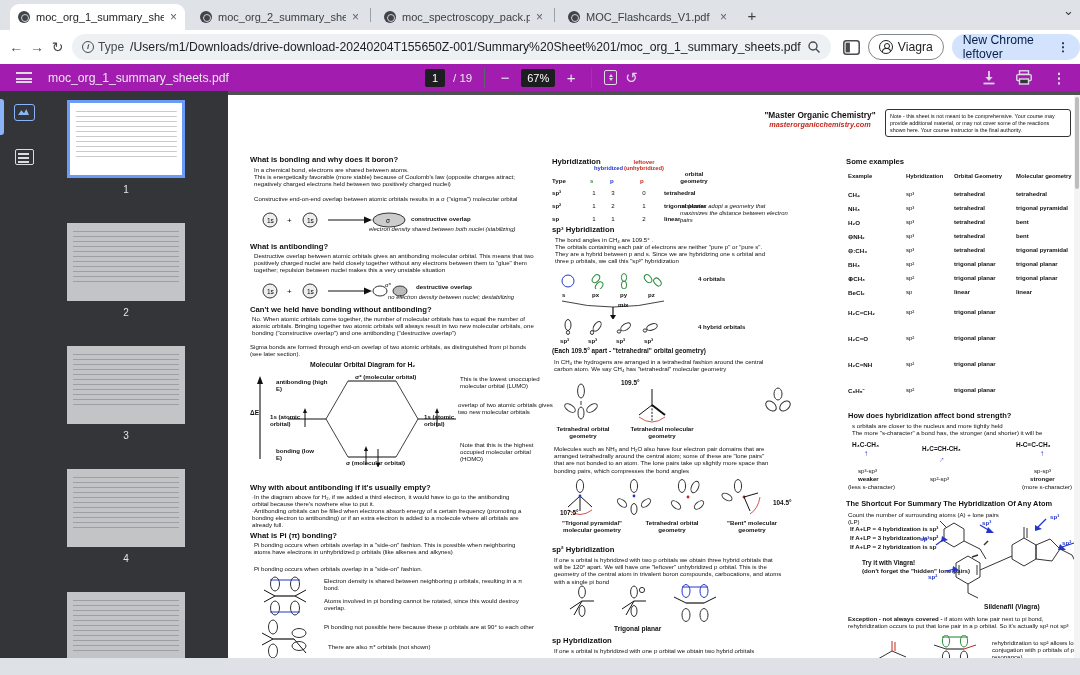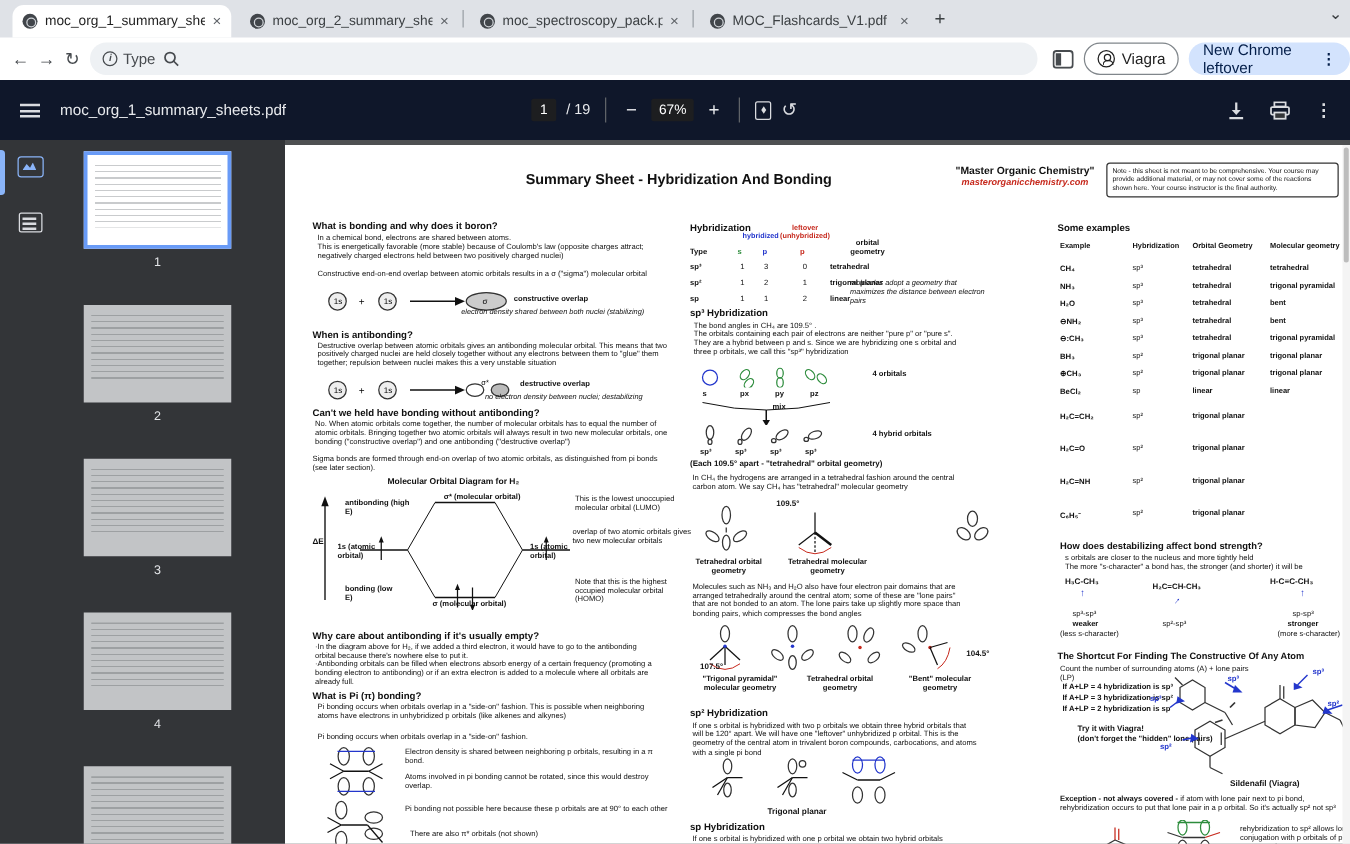--- a/index.html
+++ b/index.html
@@ -23,21 +23,21 @@
   .chip{display:flex;align-items:center;gap:4px;color:#474b4f;font-size:12px}
   .ci{width:12px;height:12px;border:1.2px solid #474b4f;border-radius:50%;font-size:8px;line-height:10px;text-align:center;font-weight:700;font-style:italic}
   .url{font-size:12.2px;color:#202124;white-space:nowrap;overflow:hidden;flex:1}
   .gbtn{display:flex;align-items:center;gap:5px;height:26px;border:1px solid #80868b;border-radius:13px;padding:0 10px;font-size:12.2px;color:#1f1f1f;margin-left:8px;background:#fff}
   .gav{width:14px;height:14px;border:1.3px solid #1f1f1f;border-radius:50%;position:relative}
   .gav:before{content:"";position:absolute;left:4px;top:2.2px;width:4px;height:4px;border-radius:50%;border:1px solid #1f1f1f}
   .gav:after{content:"";position:absolute;left:2.4px;top:7px;width:7px;height:3.4px;border:1px solid #1f1f1f;border-bottom:none;border-radius:4px 4px 0 0}
   .update{display:flex;align-items:center;gap:7px;height:26px;background:#d3e3fd;border-radius:13px;padding:0 11px;font-size:12.2px;color:#041e49;margin-left:8px;font-weight:400}
   .udots{font-size:12px;font-weight:700}
   
-  .pdfbar{position:relative;height:48px;background:#0f172a;display:flex;align-items:center;color:#e8eaed}
+  .pdfbar{position:relative;height:27px;background:#a21caf;display:flex;align-items:center;color:#e8eaed}
   .ham{width:16px;height:11px;border-top:2px solid #dadce0;border-bottom:2px solid #dadce0;margin-left:16px;position:relative}
   .ham:after{content:"";position:absolute;left:0;top:3.5px;width:16px;height:2px;background:#dadce0}
   .fname{font-size:12.2px;color:#e8eaed;margin-left:16px}
   .pcenter{position:absolute;left:425px;display:flex;align-items:center;gap:8px}
   .dbox{background:#1d1e20;border-radius:2px;color:#fff;font-size:11px;text-align:center;padding:3px 5px;min-width:20px}
   .ptot{font-size:11.5px;color:#e8eaed}
   .vdiv{width:1px;height:20px;background:#5f6368;margin:0 4px}
   .zbtn{font-size:15px;color:#e8eaed;width:16px;text-align:center}
   .fitico{width:13px;height:15px;border:1.6px solid #dadce0;border-radius:2px;position:relative}
   .fitico:before{content:"";position:absolute;left:4px;top:1.4px;border:2.4px solid transparent;border-bottom:3.4px solid #dadce0}
@@ -118,20 +118,21 @@
 
   <div class="toolbar">
     <span class="navbtn" style="margin-left:6px">←</span>
     <span class="navbtn">→</span>
     <span class="navbtn">↻</span>
     <div class="omnibox">
       <span class="chip">
         <span class="ci">i</span>
         <span>Type</span>
       </span>
+      <span class="url">/Users/m1/Downloads/drive-download-20240204T155650Z-001/Summary%20Sheet%201/moc_org_1_summary_sheets.pdf</span>
       <span>
         <svg width="14" height="14" viewBox="0 0 14 14">
             <circle cx="6" cy="6" r="4" fill="none" stroke="#474b4f" stroke-width="1.4"></circle>
             <line x1="9" y1="9" x2="12.5" y2="12.5" stroke="#474b4f" stroke-width="1.4"></line>
           </svg>
       </span>
     </div>
     <span style="margin-left:12px">
       <svg width="17" height="15" viewBox="0 0 17 15">
           <rect x="0.8" y="0.8" width="15.4" height="13.4" rx="2.5" fill="none" stroke="#474b4f" stroke-width="1.5"></rect>
@@ -193,21 +194,20 @@
     <div class="tlabel" style="top:216px">2</div>
     <div class="thumb" style="top:255px"></div>
     <div class="tlabel" style="top:339px">3</div>
     <div class="thumb" style="top:378px"></div>
     <div class="tlabel" style="top:462px">4</div>
     <div class="thumb" style="top:501px"></div>
 
     <div class="viewer">
       <div class="pdfpage">
 
-        <div class="ab h1" style="left:140px;top:22px;width:350px">Summary Sheet - Hybridization And Bonding</div>
         <div class="ab" style="left:527px;top:15px;width:130px;text-align:center">
           <div style="font-weight:700;font-size:8.3px">"Master Organic Chemistry"</div>
           <div class="red" style="font-weight:700;font-style:italic;font-size:7.3px">masterorganicchemistry.com</div>
         </div>
         <div class="ab tiny" style="left:657px;top:14px;width:186px;border:1px solid #333;border-radius:3px;padding:3px 4px">Note - this sheet is not meant to be comprehensive. Your course may provide additional material, or may not cover some of the reactions shown here. Your course instructor is the final authority.</div>
 
         <div class="ab hh" style="left:22px;top:60px">What is bonding and why does it boron?</div>
         <div class="ab t" style="left:26px;top:71px;width:286px">In a chemical bond, electrons are shared between atoms.</div>
         <div class="ab t" style="left:26px;top:78px;width:278px">This is energetically favorable (more stable) because of Coulomb's law (opposite charges attract; negatively charged electrons held between two positively charged nuclei)</div>
         <div class="ab t" style="left:26px;top:100px;width:278px">Constructive end-on-end overlap between atomic orbitals results in a σ ("sigma") molecular orbital</div>
@@ -221,21 +221,21 @@
             <ellipse cx="131" cy="13" rx="16" ry="7" fill="#ccc" stroke="#333"></ellipse>
             <text x="9" y="15.5" font-size="6.5">1s</text>
             <text x="29" y="16" font-size="8">+</text>
             <text x="49" y="15.5" font-size="6.5">1s</text>
             <text x="128" y="15.5" font-size="6.5">σ</text>
           </svg>
         </div>
         <div class="ab tb" style="left:183px;top:120px">constructive overlap</div>
         <div class="ab ti" style="left:141px;top:131px;width:175px">electron density shared between both nuclei (stabilizing)</div>
 
-        <div class="ab hh" style="left:22px;top:147px">When is antibonding?</div>
+        <div class="ab hh" style="left:22px;top:147px">What is antibonding?</div>
         <div class="ab t" style="left:26px;top:157px;width:288px">Destructive overlap between atomic orbitals gives an antibonding molecular orbital. This means that two positively charged nuclei are held closely together without any electrons between them to "glue" them together; repulsion between nuclei makes this a very unstable situation</div>
 
         <div class="ab" style="left:30px;top:184px">
           <svg width="150" height="24" viewBox="0 0 150 24">
             <circle cx="12" cy="12" r="7" fill="#eee" stroke="#333"></circle>
             <circle cx="52" cy="12" r="7" fill="#eee" stroke="#333"></circle>
             <line x1="70" y1="12" x2="106" y2="12" stroke="#111" stroke-width="1.2"></line>
             <polygon points="106,8.5 114,12 106,15.5" fill="#111"></polygon>
             <ellipse cx="122" cy="12" rx="7" ry="5" fill="#fff" stroke="#333"></ellipse>
             <ellipse cx="142" cy="12" rx="7" ry="5" fill="#bbb" stroke="#333"></ellipse>
@@ -279,21 +279,21 @@
         <div class="ab tb" style="left:48px;top:283px;width:52px">antibonding (high E)</div>
         <div class="ab tb" style="left:127px;top:278px">σ* (molecular orbital)</div>
         <div class="ab t" style="left:232px;top:280px;width:88px">This is the lowest unoccupied molecular orbital (LUMO)</div>
         <div class="ab tb" style="left:42px;top:318px;width:42px">1s (atomic orbital)</div>
         <div class="ab tb" style="left:196px;top:318px;width:42px">1s (atomic orbital)</div>
         <div class="ab t" style="left:230px;top:306px;width:100px">overlap of two atomic orbitals gives two new molecular orbitals</div>
         <div class="ab tb" style="left:48px;top:352px;width:40px">bonding (low E)</div>
         <div class="ab tb" style="left:118px;top:364px">σ (molecular orbital)</div>
         <div class="ab t" style="left:232px;top:346px;width:90px">Note that this is the highest occupied molecular orbital (HOMO)</div>
 
-        <div class="ab hh" style="left:22px;top:388px">Why care about antibonding if it's usually empty?</div>
+        <div class="ab hh" style="left:22px;top:388px">Why with about antibonding if it's usually empty?</div>
         <div class="ab t" style="left:24px;top:398px;width:270px">·In the diagram above for H₂, if we added a third electron, it would have to go to the antibonding orbital because there's nowhere else to put it.</div>
         <div class="ab t" style="left:24px;top:412px;width:278px">·Antibonding orbitals can be filled when electrons absorb energy of a certain frequency (promoting a bonding electron to antibonding) or if an extra electron is added to a molecule where all orbitals are already full.</div>
 
         <div class="ab hh" style="left:22px;top:436px">What is Pi (π) bonding?</div>
         <div class="ab t" style="left:26px;top:446px;width:266px">Pi bonding occurs when orbitals overlap in a "side-on" fashion. This is possible when neighboring atoms have electrons in unhybridized p orbitals (like alkenes and alkynes)</div>
         <div class="ab t" style="left:26px;top:470px;width:266px">Pi bonding occurs when orbitals overlap in a "side-on" fashion.</div>
 
         <div class="ab" style="left:30px;top:480px">
           <svg width="54" height="42" viewBox="0 0 54 42">
             <ellipse cx="17" cy="9" rx="4.5" ry="7" fill="#fff" stroke="#333"></ellipse>
@@ -603,41 +603,41 @@
               <div class="tcell"></div>
             </div>
             <div class="trow">
               <div class="tcell">C₆H₅⁻</div>
               <div class="tcell">sp²</div>
               <div class="tcell">trigonal planar</div>
               <div class="tcell"></div>
             </div>
           </div>
 
-        <div class="ab hh" style="left:620px;top:316px;font-size:7.5px">How does destabilizing affect bond strength?</div>
+        <div class="ab hh" style="left:620px;top:316px;font-size:7.5px">How does hybridization affect bond strength?</div>
         <div class="ab t" style="left:624px;top:327px;width:230px">s orbitals are closer to the nucleus and more tightly held</div>
         <div class="ab t" style="left:624px;top:334px;width:230px">The more "s-character" a bond has, the stronger (and shorter) it will be</div>
 
         <div class="ab tb" style="left:624px;top:346px;font-size:6.5px">H₃C-CH₃</div>
         <div class="ab barrow" style="left:636px;top:354px">↑</div>
         <div class="ab t" style="left:630px;top:372px">sp³-sp³</div>
         <div class="ab tb" style="left:630px;top:380px">weaker</div>
         <div class="ab t" style="left:620px;top:388px">(less s-character)</div>
 
         <div class="ab tb" style="left:694px;top:350px;font-size:6.3px">H₂C=CH-CH₃</div>
         <div class="ab barrow" style="left:712px;top:360px;transform:rotate(40deg)">↑</div>
         <div class="ab t" style="left:702px;top:380px">sp²-sp³</div>
 
         <div class="ab tb" style="left:788px;top:346px;font-size:6.5px">H-C≡C-CH₃</div>
         <div class="ab barrow" style="left:812px;top:354px">↑</div>
         <div class="ab t" style="left:806px;top:372px">sp-sp³</div>
         <div class="ab tb" style="left:802px;top:380px">stronger</div>
         <div class="ab t" style="left:794px;top:388px">(more s-character)</div>
 
-        <div class="ab hh" style="left:618px;top:404px;font-size:7.4px">The Shortcut For Finding The Constructive Of Any Atom</div>
+        <div class="ab hh" style="left:618px;top:404px;font-size:7.4px">The Shortcut For Summary The Hybridization Of Any Atom</div>
         <div class="ab t" style="left:620px;top:416px;width:160px">Count the number of surrounding atoms (A) + lone pairs (LP)</div>
         <div class="ab tb" style="left:622px;top:430px">If A+LP = 4  hybridization is sp³</div>
         <div class="ab tb" style="left:622px;top:439px">If A+LP = 3  hybridization is sp²</div>
         <div class="ab tb" style="left:622px;top:448px">If A+LP = 2  hybridization is sp</div>
         <div class="ab tb" style="left:634px;top:464px;font-size:6.4px">Try it with Viagra!</div>
         <div class="ab tb" style="left:634px;top:472px;font-size:6.2px">(don't forget the "hidden" lone pairs)</div>
 
         <div class="ab" style="left:700px;top:420px">
           <svg width="160" height="88" viewBox="0 0 160 88">
             <polygon points="28,48 40,41 52,48 52,62 40,69 28,62" fill="none" stroke="#333"></polygon>

